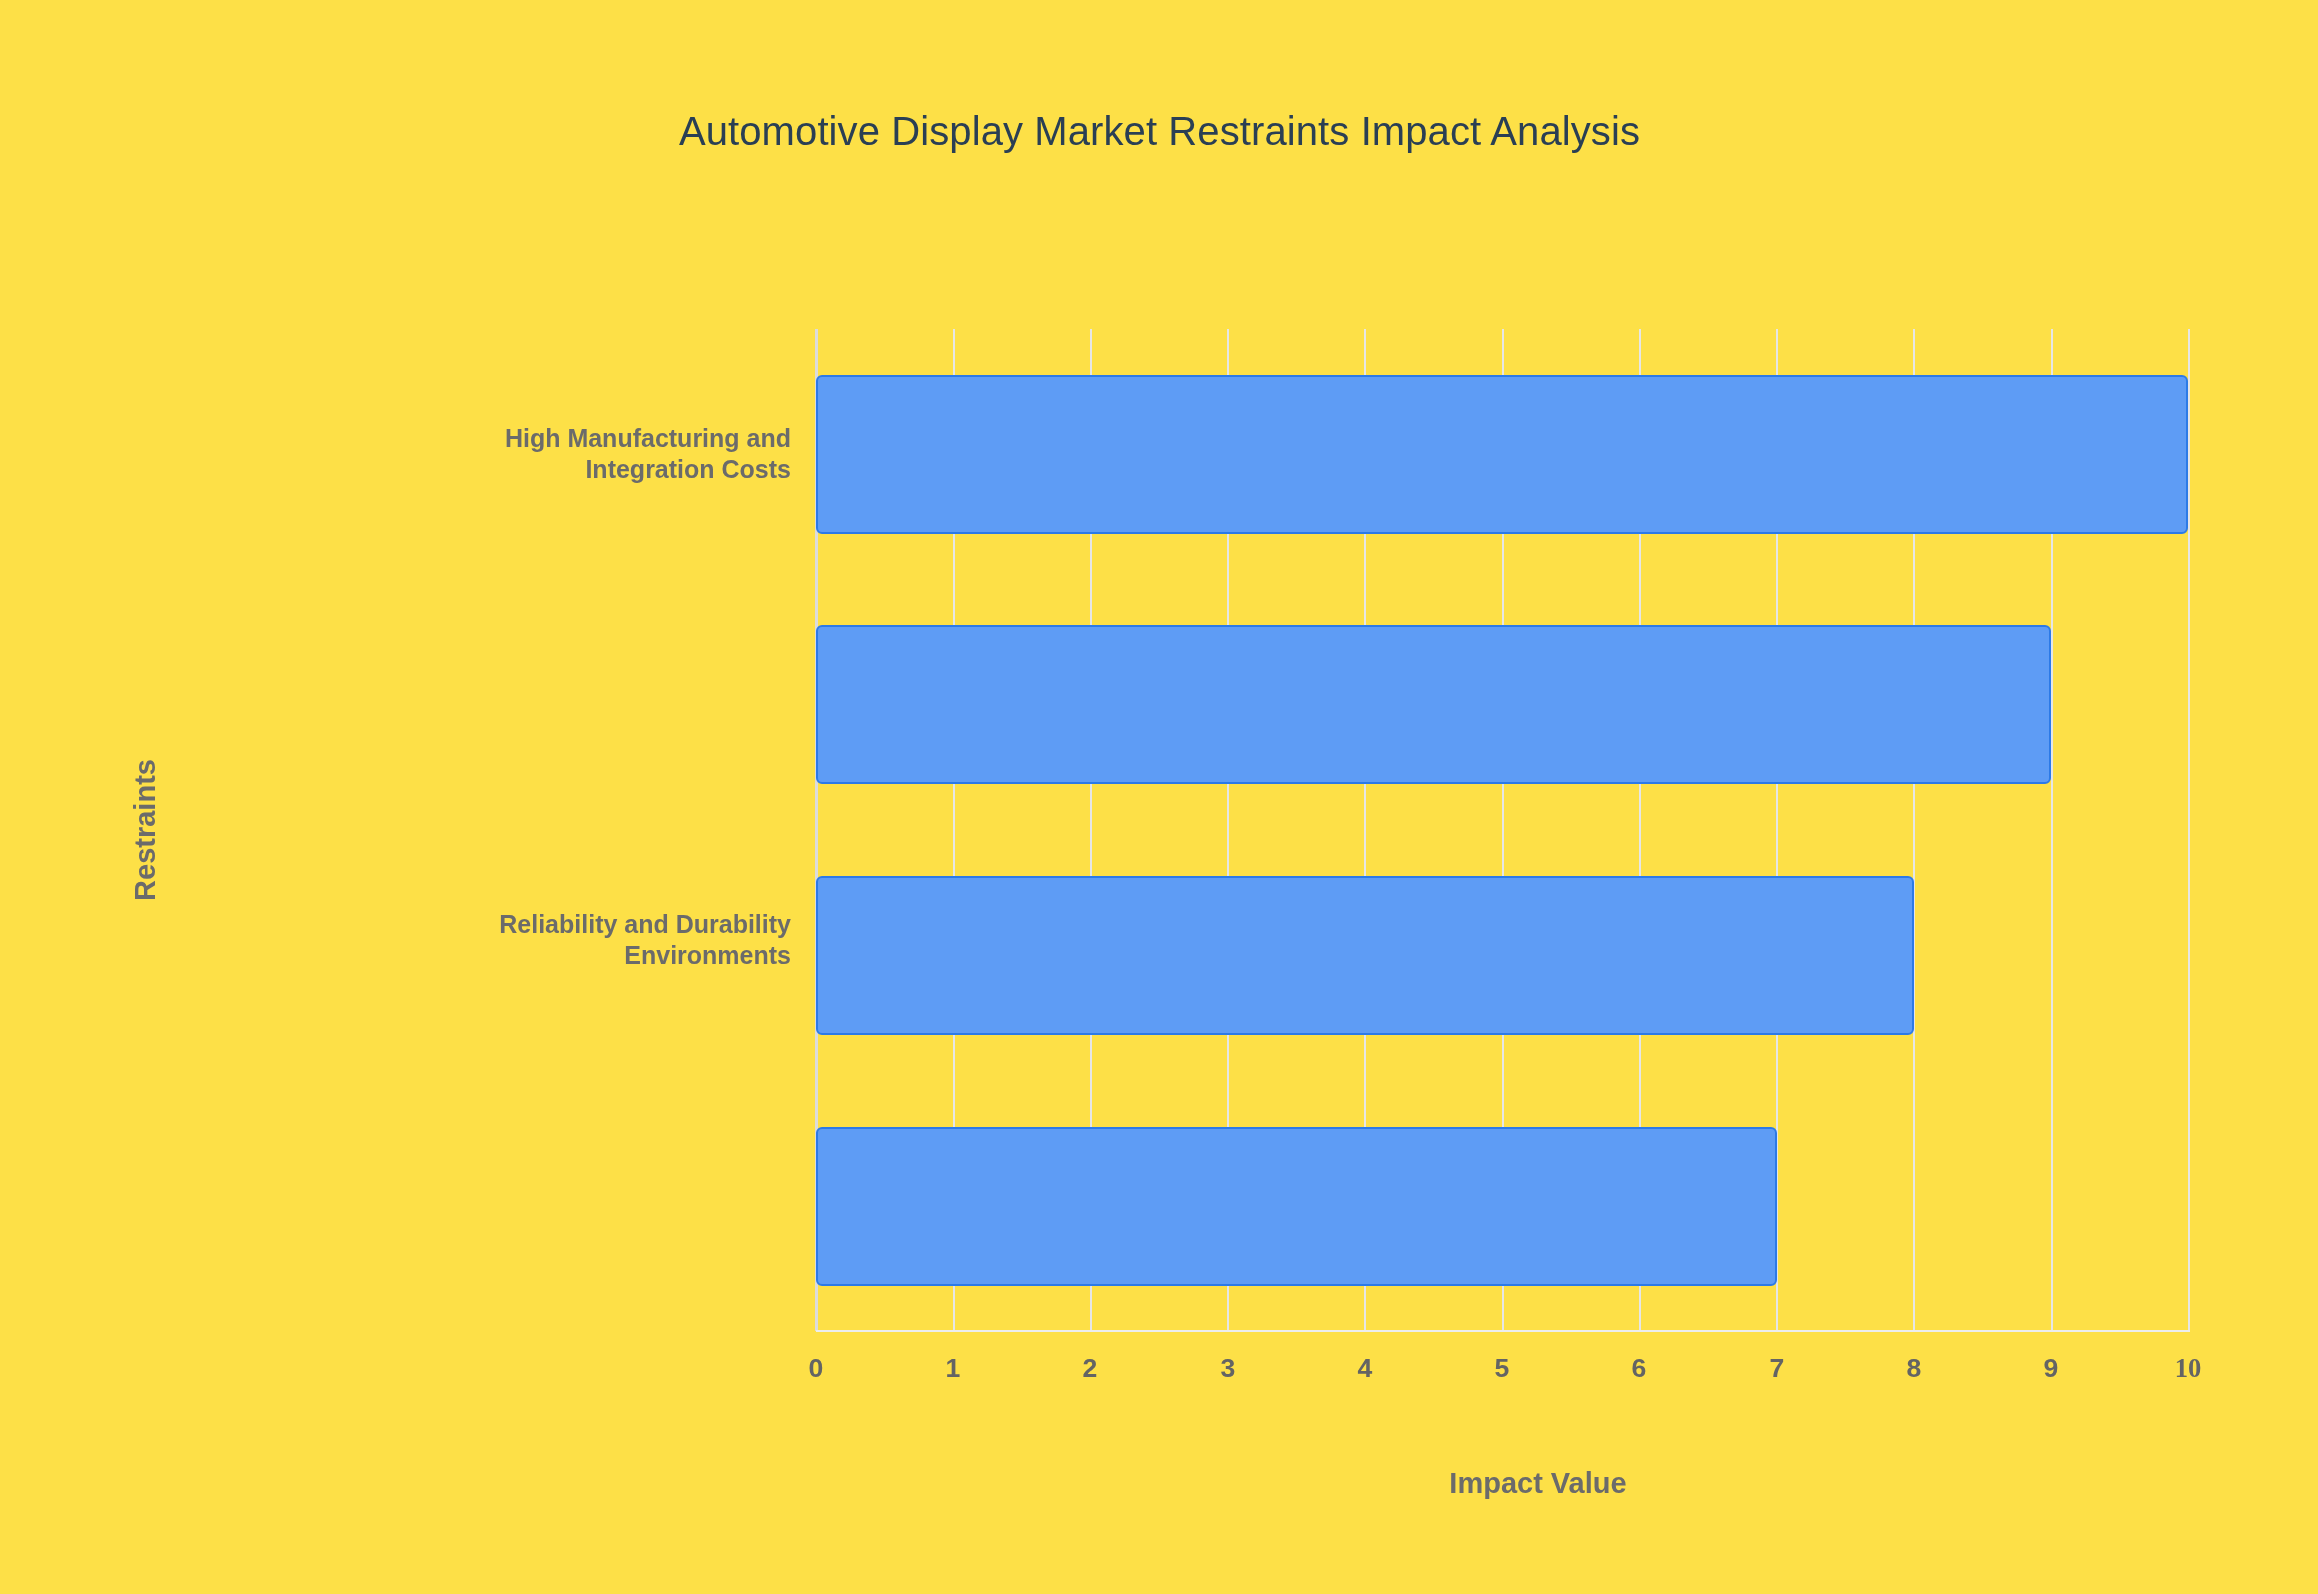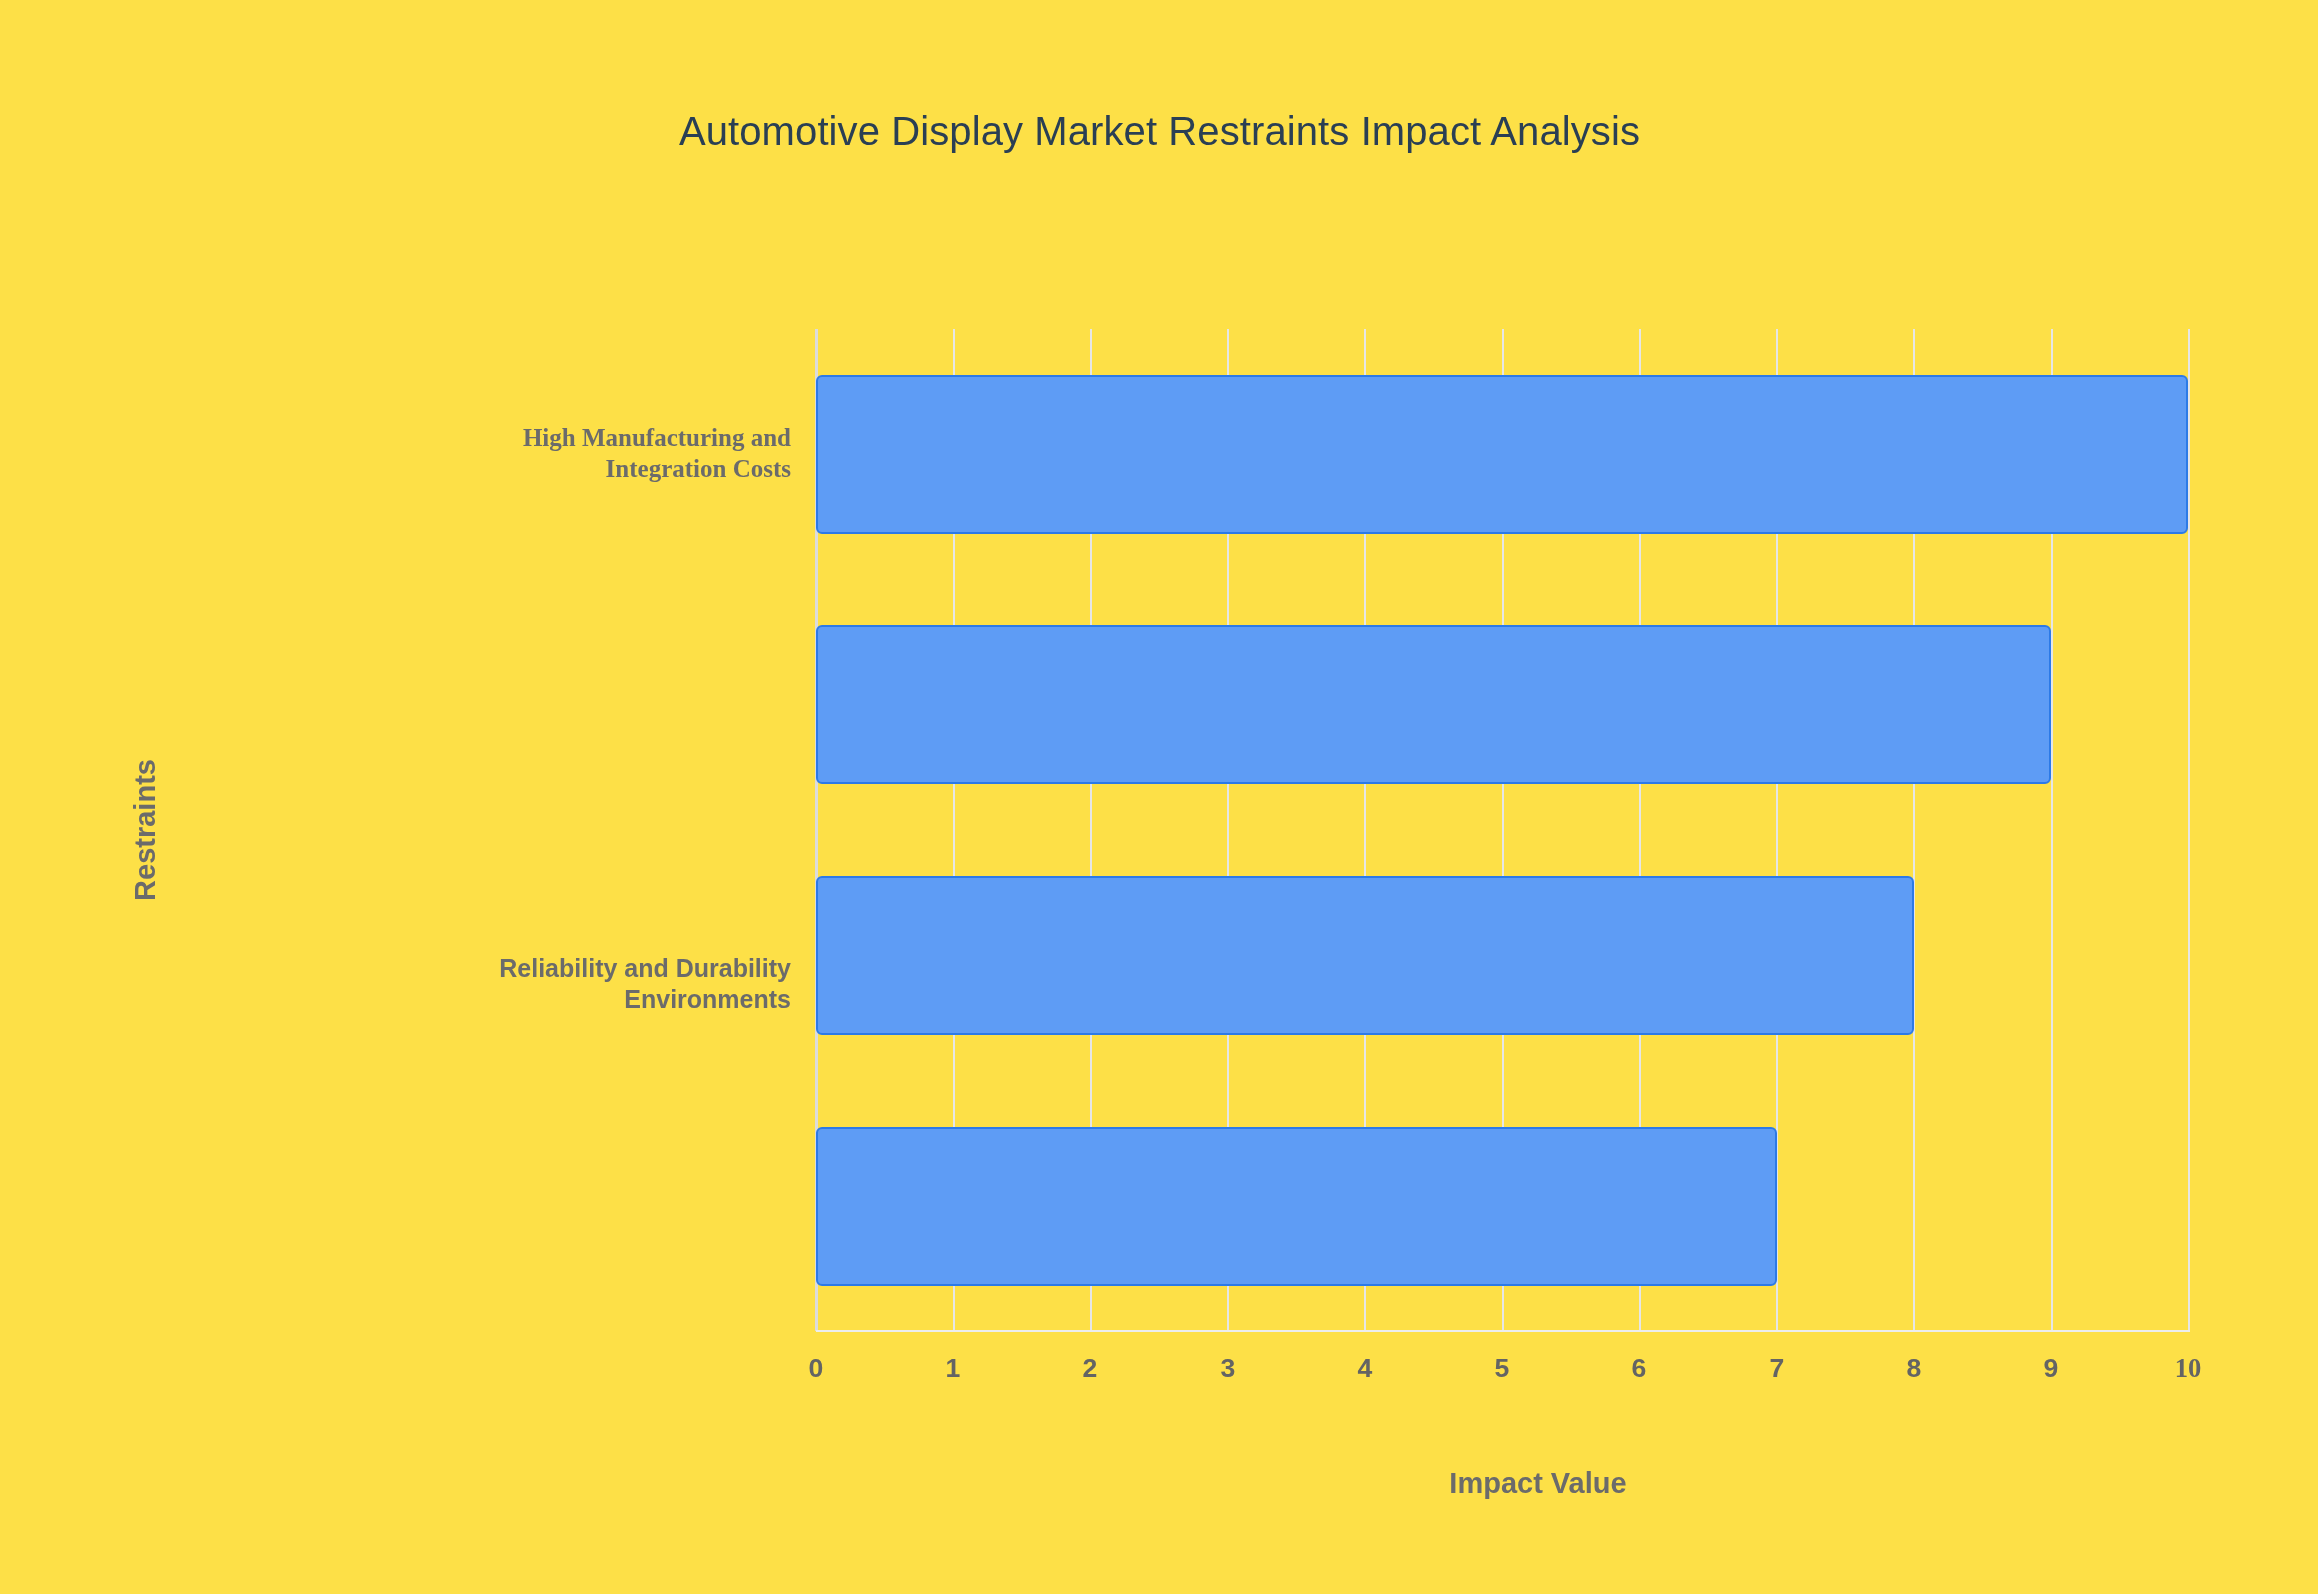--- a/index.html
+++ b/index.html
@@ -165,25 +165,25 @@
         <div class="bar" title="High Manufacturing and Integration Costs: 10" style="left: 0px; width: 1372px; top: 46px; height: 159px; background: rgb(94, 156, 245); border-color: rgb(44, 122, 231);"></div>
         <div class="bar" title="Stringent Regulatory and Safety Concerns: 9" style="left: 0px; width: 1235px; top: 296px; height: 159px; background: rgb(94, 156, 245); border-color: rgb(44, 122, 231);"></div>
         <div class="bar" title="Reliability and Durability Challenges in Harsh Environments: 8" style="left: 0px; width: 1098px; top: 547px; height: 159px; background: rgb(94, 156, 245); border-color: rgb(44, 122, 231);"></div>
         <div class="bar" title="Supply Chain Vulnerability and Component Shortages: 7" style="left: 0px; width: 961px; top: 798px; height: 159px; background: rgb(94, 156, 245); border-color: rgb(44, 122, 231);"></div>
       </div>
   </div>
 
   <div class="axis-baseline"></div>
 
   <div class="ylabels-col">
-      <div class="ylabel" style="top: 94px; font-family: Liberation Serif, serif;">
+      <div class="ylabel" style="top: 94px;">
         <div>High Manufacturing and</div>
         <div>Integration Costs</div>
       </div>
-      <div class="ylabel" style="top: 580px; margin-top: 44px;">
+      <div class="ylabel" style="top: 580px;">
         <div>Reliability and Durability</div>
         <div>Environments</div>
       </div>
     </div>
 
   <div class="xticks">
       <div class="xtick" style="left: 0px;">0</div>
       <div class="xtick" style="left: 137px;">1</div>
       <div class="xtick" style="left: 274px;">2</div>
       <div class="xtick" style="left: 412px;">3</div>

